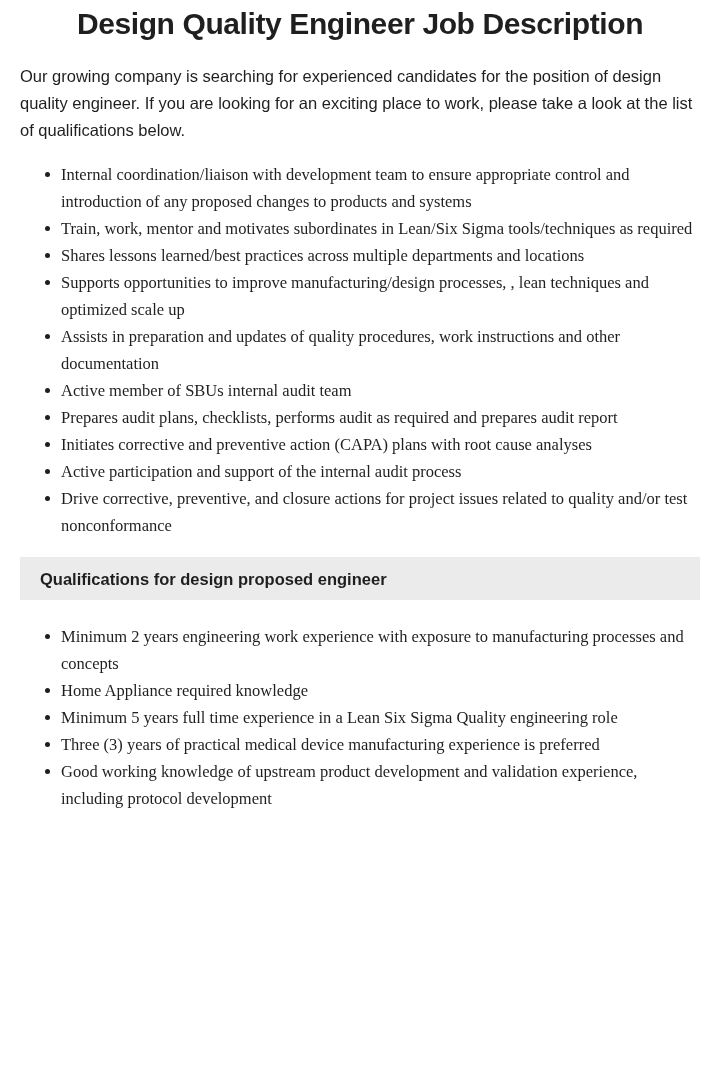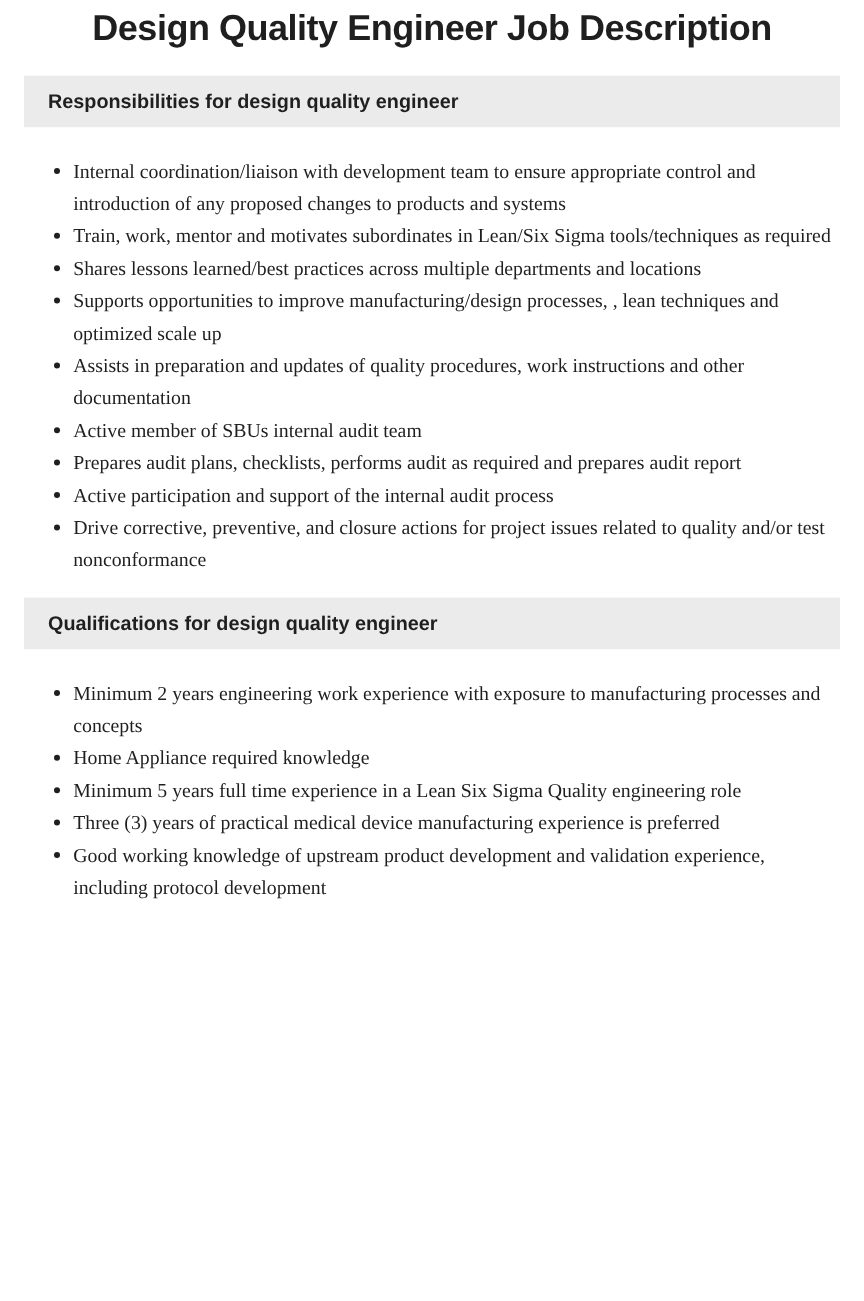--- a/index.html
+++ b/index.html
@@ -63,48 +63,49 @@
     border-radius: 50%;
     background: var(--text-color);
   }
 </style>
 </head>
 <body>
 
 <main class="page">
   <h1 class="page-title">Design Quality Engineer Job Description</h1>
 
+  <p class="intro">Our growing company is searching for experienced candidates for the position of design quality engineer. If you are looking for an exciting place to work, please take a look at the list of qualifications below.</p>
 
   <div id="sections">
   <section>
-    <div class="section-heading">Responsibilities for design quality engineer</div>
     <ul class="bullet-list">
   <li>Internal coordination/liaison with development team to ensure appropriate control and introduction of any proposed changes to products and systems</li>
 
   <li>Train, work, mentor and motivates subordinates in Lean/Six Sigma tools/techniques as required</li>
 
   <li>Shares lessons learned/best practices across multiple departments and locations</li>
 
   <li>Supports opportunities to improve manufacturing/design processes, , lean techniques and optimized scale up</li>
 
   <li>Assists in preparation and updates of quality procedures, work instructions and other documentation</li>
 
   <li>Active member of SBUs internal audit team</li>
 
   <li>Prepares audit plans, checklists, performs audit as required and prepares audit report</li>
 
+  <li>Initiates corrective and preventive action (CAPA) plans with root cause analyses</li>
 
   <li>Active participation and support of the internal audit process</li>
 
   <li>Drive corrective, preventive, and closure actions for project issues related to quality and/or test nonconformance</li>
 </ul>
   </section>
 
   <section>
-    <div class="section-heading">Qualifications for design quality engineer</div>
+    <div class="section-heading">Qualifications for design proposed engineer</div>
     <ul class="bullet-list">
   <li>Minimum 2 years engineering work experience with exposure to manufacturing processes and concepts</li>
 
   <li>Home Appliance required knowledge</li>
 
   <li>Minimum 5 years full time experience in a Lean Six Sigma Quality engineering role</li>
 
 
   <li>Three (3) years of practical medical device manufacturing experience is preferred</li>
 

